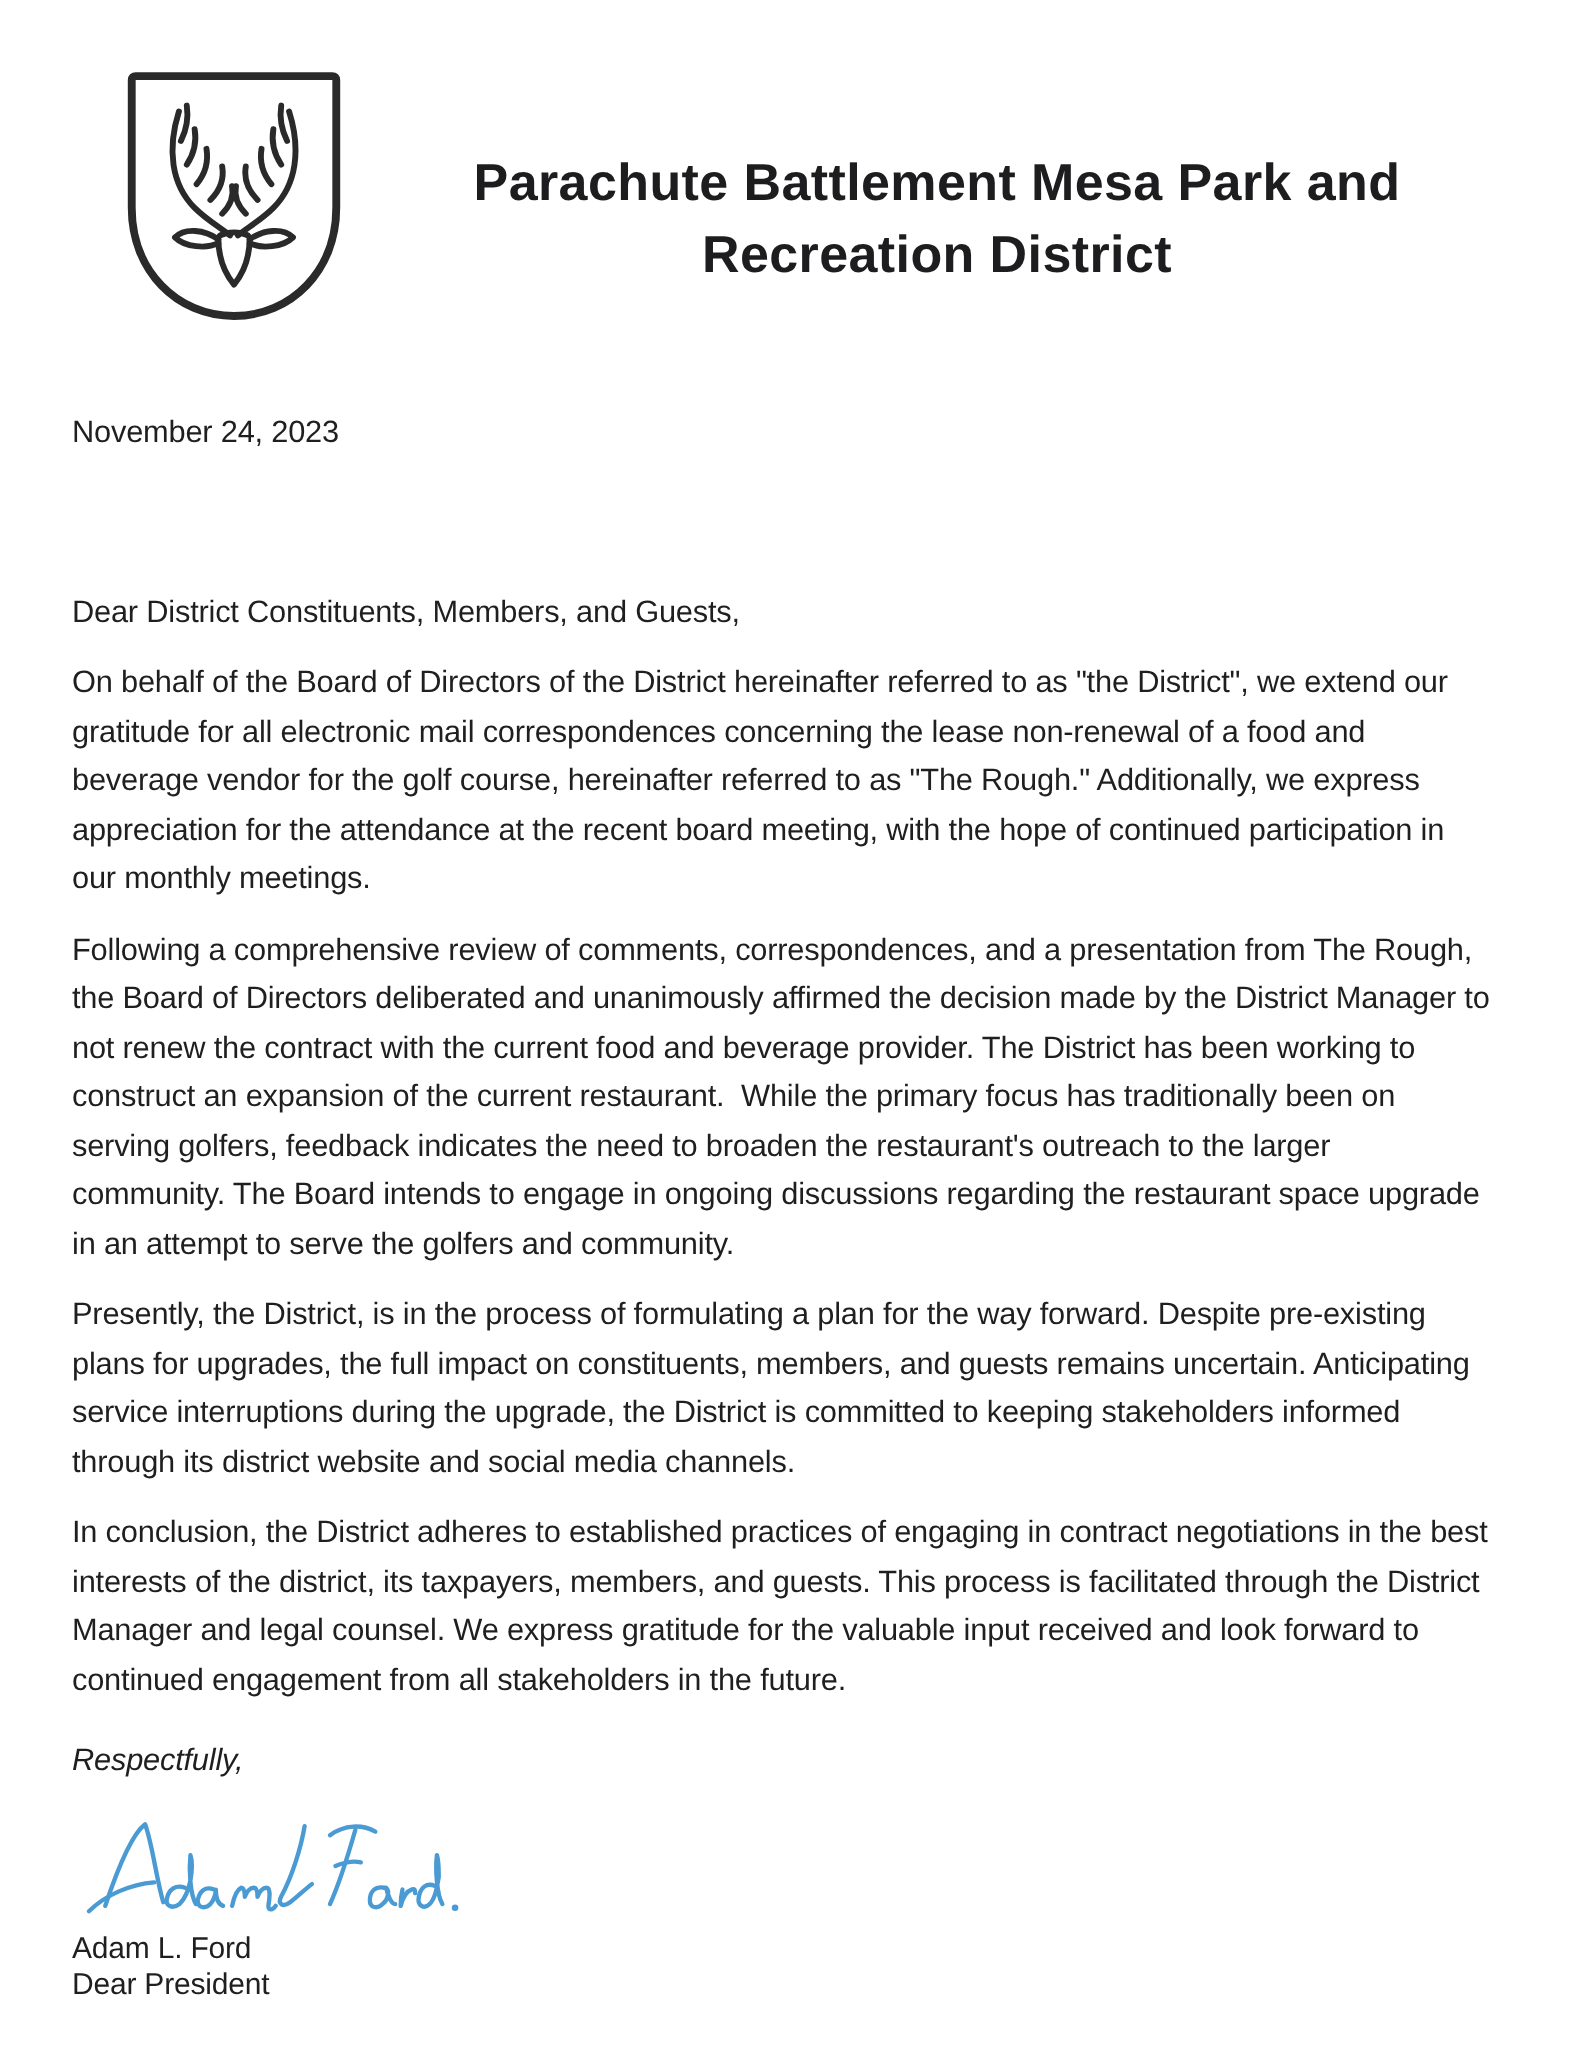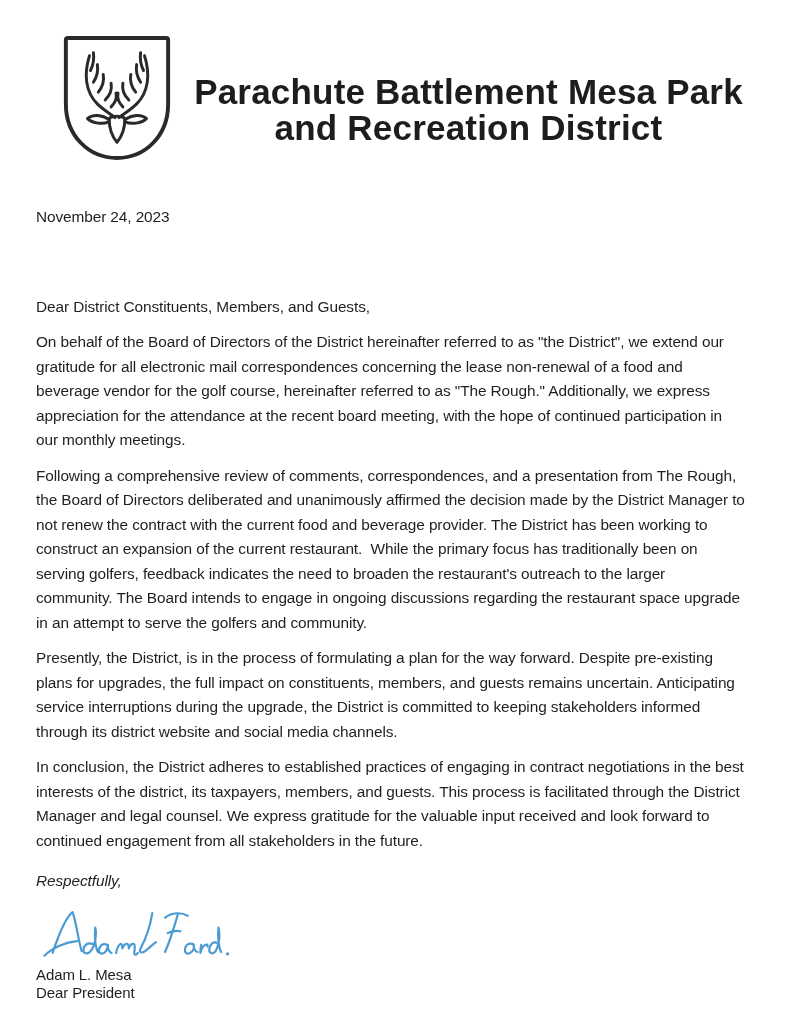--- a/index.html
+++ b/index.html
@@ -36,21 +36,21 @@
     stroke-linejoin: round;
   }
   .title-wrap {
     flex: 1;
     margin-top: 42px;
   }
   .org-title {
     margin: 0 auto;
     max-width: 588px;
     text-align: center;
-    font-size: 35px;
+    font-size: 26px;
     line-height: 35.5px;
     font-weight: 700;
     letter-spacing: 0.2px;
     color: #1d1d1f;
   }
   
   .letter-body {
     padding: 0 46px 0 36px;
     font-size: 15.4px;
     line-height: 24.5px;
@@ -160,18 +160,18 @@
       <path d="M168,44 C163,43 160,46 160,51 C160,55 164,56 167,53 C170,51 171,46 169,44 C170,49 172,53 174,53"></path>
 
       <path d="M178,45 C177,49 177,52 177,54 C178,50 180,46 183,45 C185,44 185,46 185,47"></path>
 
       <path d="M196,43 C191,41 188,44 187,49 C186,54 190,56 193,53 C196,50 197,44 198,38 C198,33 198,29 197,26 C196,34 197,48 200,53"></path>
 
       <circle cx="207" cy="55" r="1.8"></circle>
     </svg>
 
     <div class="sig-block">
-      <div>Adam L. Mesa</div>
+      <div>Adam L. Ford</div>
       <div>Dear President</div>
     </div>
   </div>
 
 </div>
 
 </body></html>

